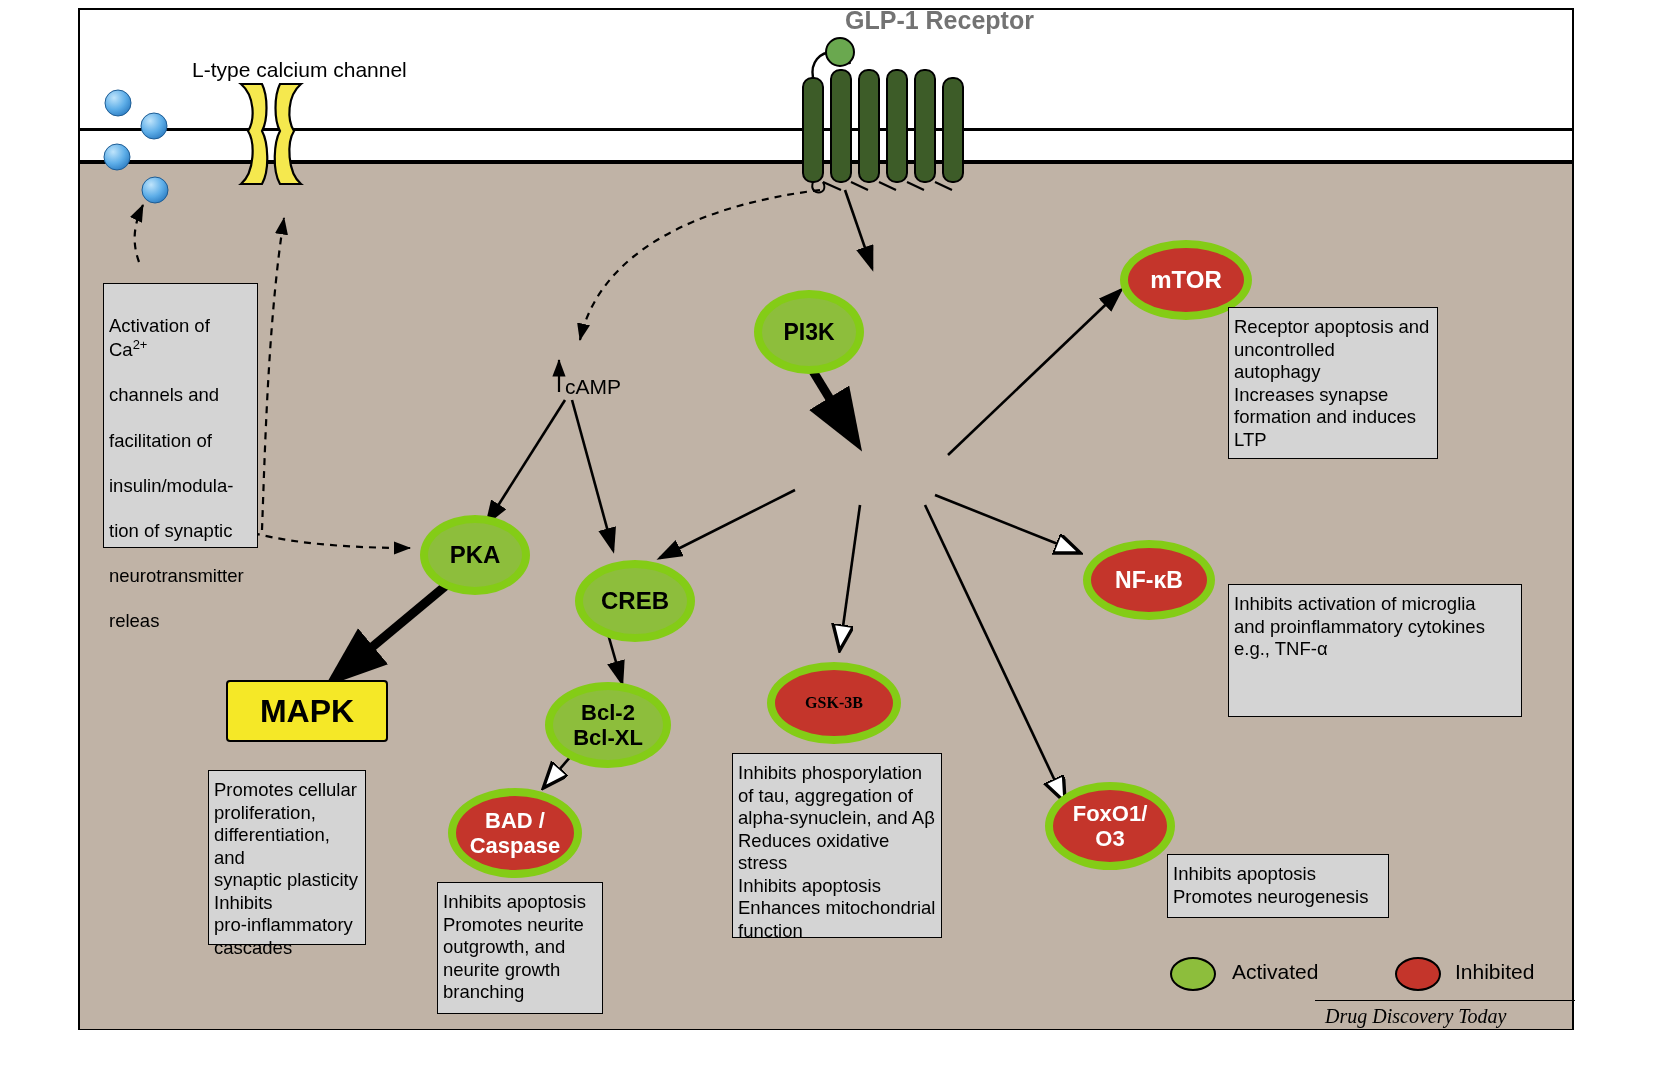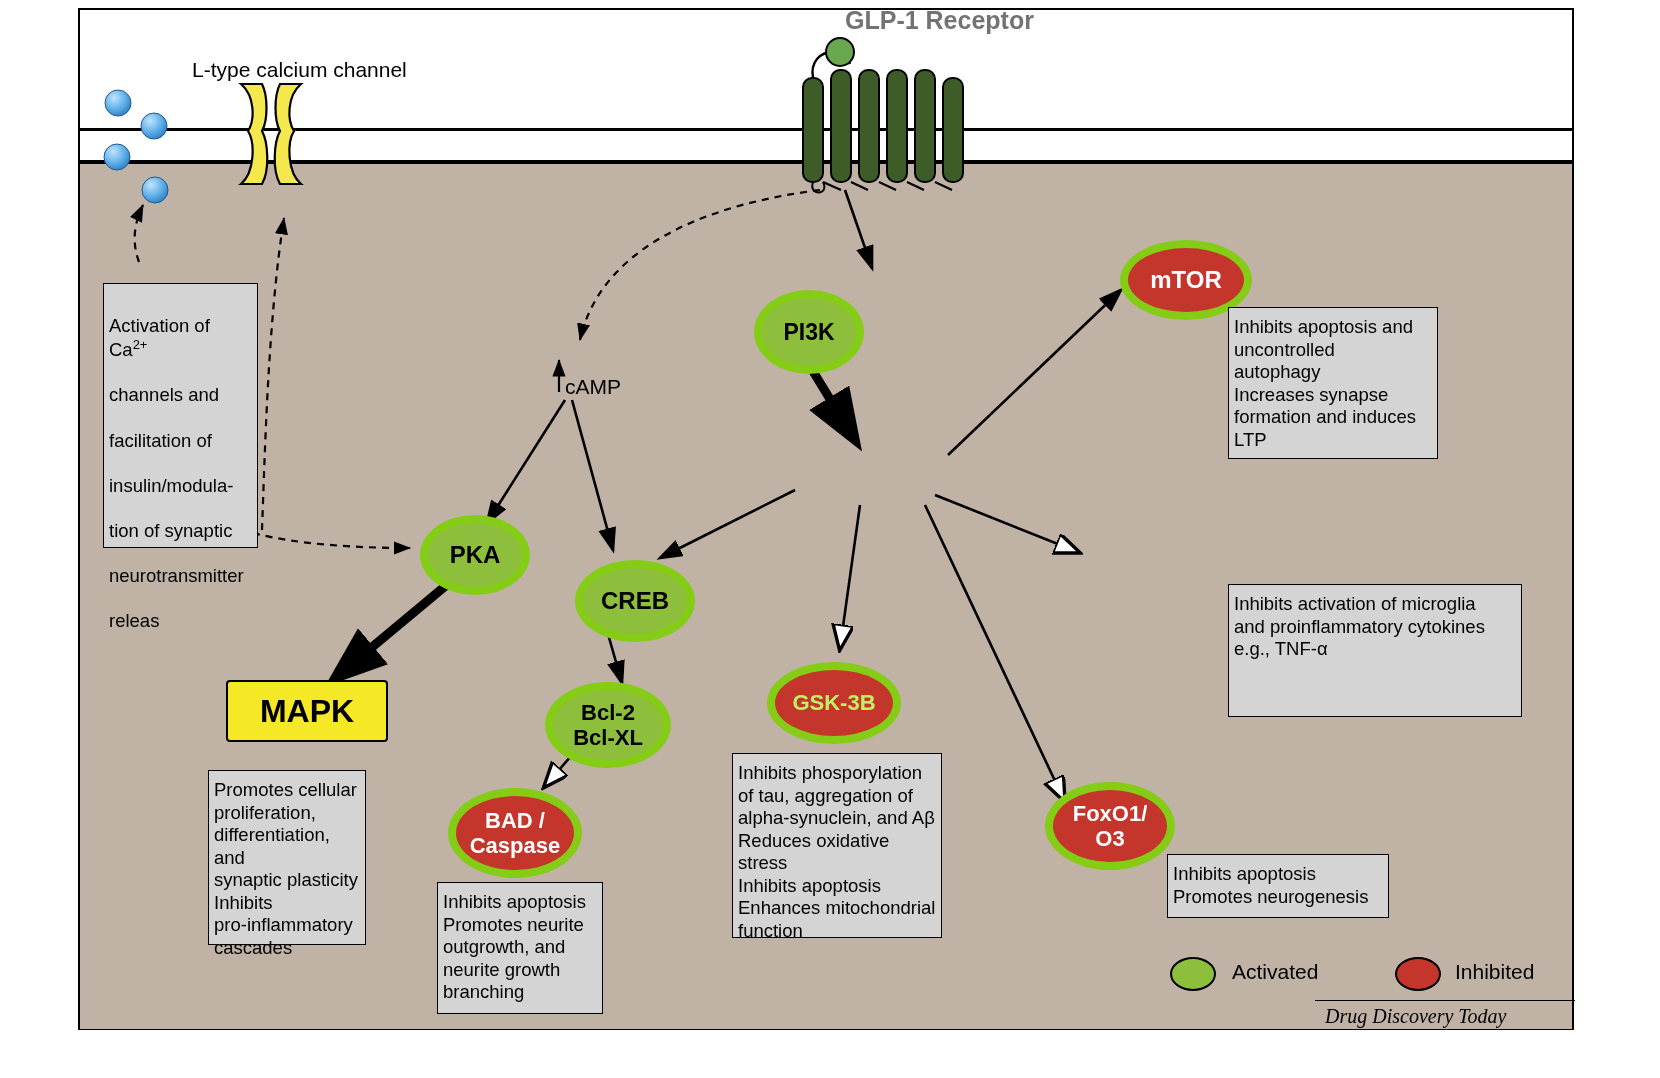--- a/index.html
+++ b/index.html
@@ -240,22 +240,25 @@
 
   <div class="node ellipse green" style="left:754px; top:290px; width:110px; height:84px; font-size:23px;">
     <span>PI3K</span>
   </div>
 
 
   <div class="node ellipse red" style="left:1120px; top:240px; width:132px; height:80px; font-size:24px; color:#fff;">
     <span>mTOR</span>
   </div>
 
-
-  <div class="node ellipse red" style="left:767px; top:662px; width:134px; height:82px; font-size:22px; color:#bef264;">
+  <div class="node ellipse red" style="left:1083px; top:540px; width:132px; height:80px; font-size:23px; color:#fff;">
+    <span>NF-κB</span>
+  </div>
+
+  <div class="node ellipse red" style="left:767px; top:662px; width:134px; height:82px; font-size:16px; color:#000000;font-family:Liberation Serif, serif;">
     <span>GSK-3B</span>
   </div>
 
   <div class="node ellipse red" style="left:1045px; top:782px; width:130px; height:88px; font-size:22px; color:#fff; white-space:pre-line;">
     <span>FoxO1/
 O3</span>
   </div>
 
   <div class="node ellipse green" style="left:420px; top:515px; width:110px; height:80px; font-size:24px;">
     <span>PKA</span>
@@ -284,21 +287,21 @@
   <div class="textbox" style="left:103px; top:283px; width:155px; height:265px;">
     <div>Activation of Ca<span class="sup">2+</span></div>
     <div>channels and</div>
     <div>facilitation of</div>
     <div>insulin/modula-</div>
     <div>tion of synaptic</div>
     <div>neurotransmitter</div>
     <div>releas</div>
   </div>
 
-  <div class="textbox" style="left:1228px; top:307px; width:210px; height:152px;">Inhibits apoptosis and
+  <div class="textbox" style="left:1228px; top:307px; width:210px; height:152px;">Receptor apoptosis and
 uncontrolled
 autophagy
 Increases synapse
 formation and induces
 LTP</div>
 
   <div class="textbox" style="left:1228px; top:584px; width:294px; height:133px;">Inhibits activation of microglia
 and proinflammatory cytokines
 e.g., TNF-α</div>
 

